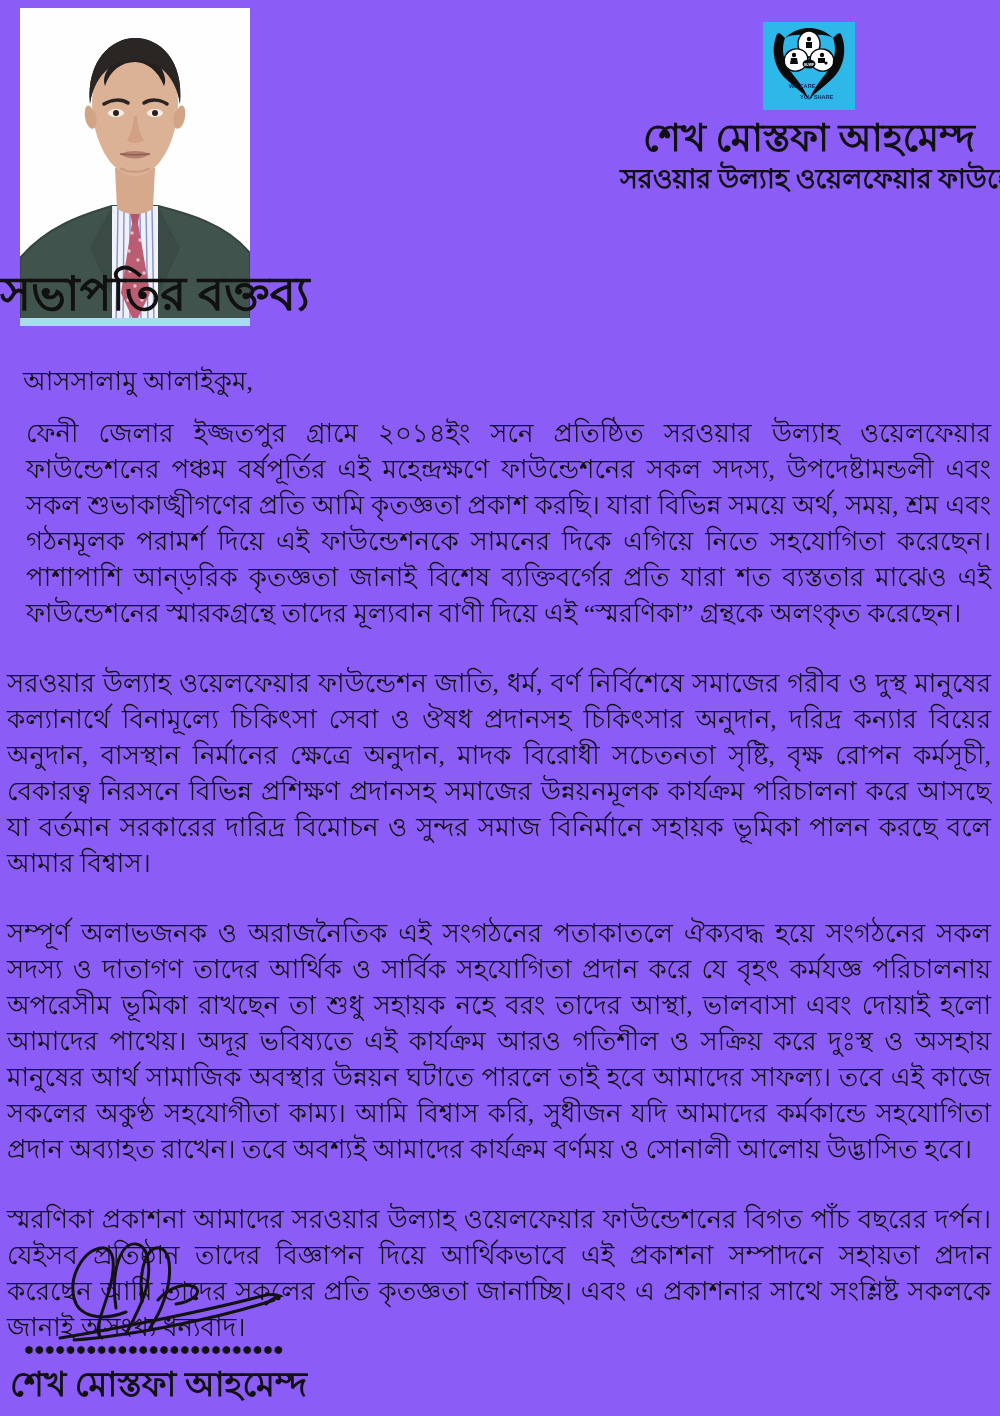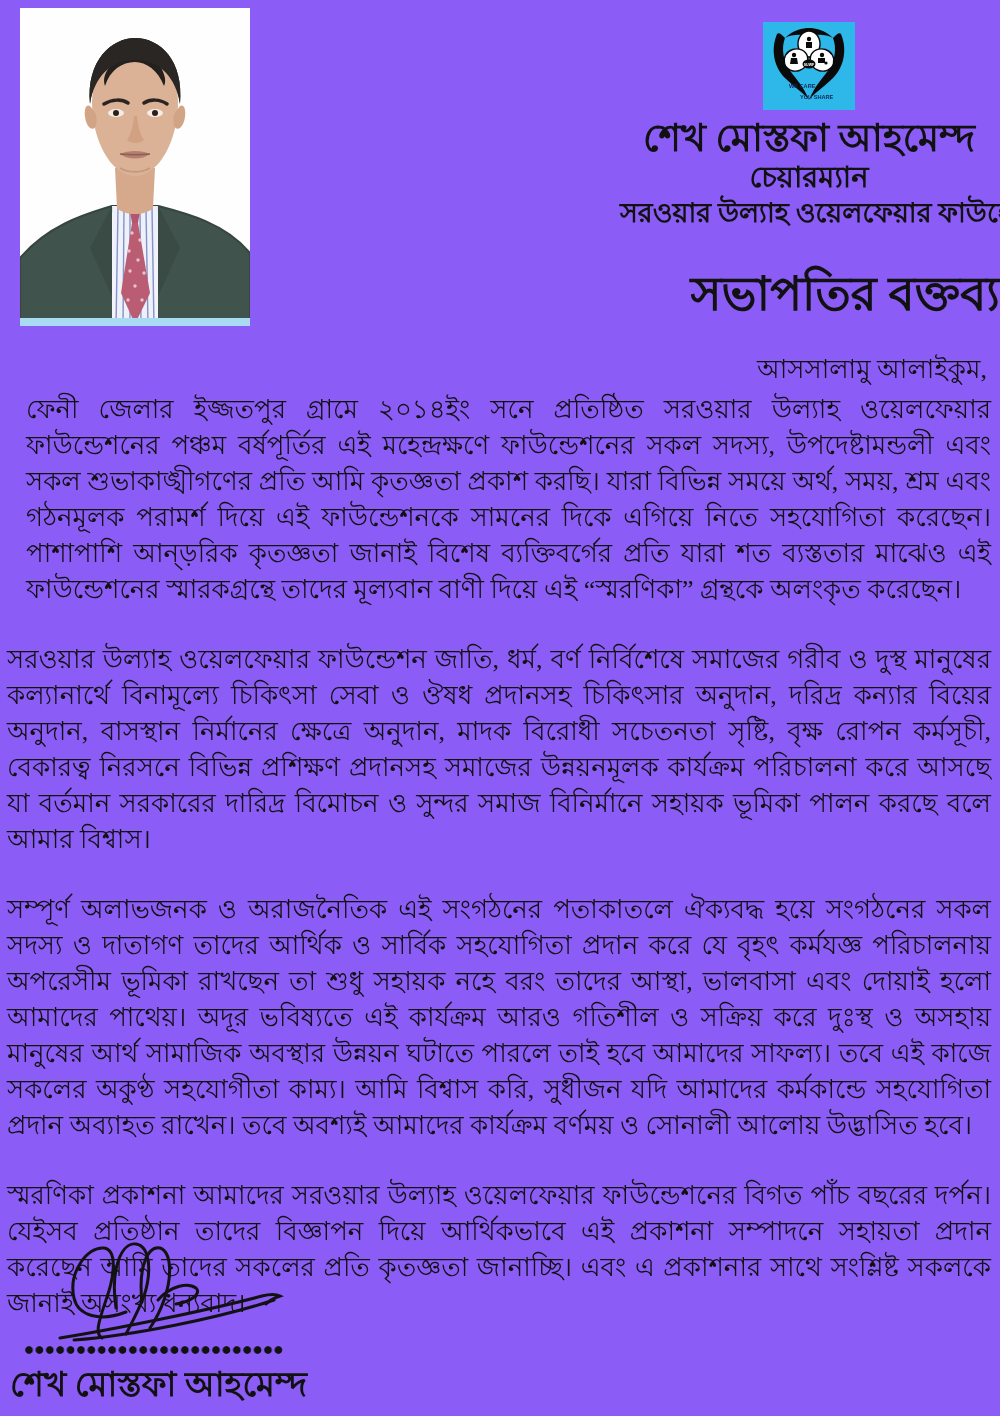--- a/index.html
+++ b/index.html
@@ -20,30 +20,30 @@
   .header-right{position:absolute;left:620px;top:22px;width:378px;text-align:center;}
   .logo-wrap{width:92px;height:88px;margin:0 auto;}
   .logo-wrap svg{display:block;width:100%;height:100%;}
   .chair-name{margin-top:8px;font-size:38px;font-weight:bold;line-height:1.1;white-space:nowrap;}
   .chair-desg{font-size:29px;font-weight:bold;line-height:1.1;margin-top:2px;}
   .chair-org{font-size:27px;font-weight:bold;line-height:1.15;margin-top:4px;white-space:nowrap;}
 
   
   .doc-title{
     position:absolute;left:0;top:258px;width:100%;
-    text-align:right;font-size:47px;font-weight:bold;margin:0;
+    text-align:left;font-size:47px;font-weight:bold;margin:0;
   }
 
   
   .body-text{
     position:absolute;left:7px;top:348px;width:984px;
     font-size:26px;line-height:36px;text-align:justify;
   }
   .body-text p{margin:0 0 34px 0;}
-  .body-text p.greeting{margin:4px;text-align:right;}
+  .body-text p.greeting{margin:16px;text-align:left;}
   .body-text p.first{margin-top:0;margin-left:19px;}
 
   
   .sig-svg{position:absolute;left:30px;top:1238px;width:300px;height:112px;}
   .sig-svg svg{display:block;width:100%;height:100%;}
   .dotted-line{
     position:absolute;left:24px;top:1344px;width:260px;height:13px;
     background-image:radial-gradient(circle at 5px 6px,#111 3.4px,transparent 4.2px);
     background-size:10.4px 13px;background-repeat:repeat-x;
   }
@@ -146,21 +146,20 @@
         </g>
 
         <ellipse cx="46" cy="42" rx="6.5" ry="4.5" fill="#0a0a0a"></ellipse>
         <text x="46" y="44" text-anchor="middle" font-size="3.6" fill="#ffffff" font-family="Liberation Sans, sans-serif" font-weight="bold">SUWF</text>
 
         <text x="26" y="66" font-size="5.6" font-weight="bold" font-family="Liberation Sans, sans-serif" fill="#13275a">WE CARE</text>
         <text x="37" y="77" font-size="5.6" font-weight="bold" font-family="Liberation Sans, sans-serif" fill="#13275a">YOU SHARE</text>
       </svg>
     </div>
     <div class="chair-name">শেখ মোস্তফা আহমেম্দ</div>
-    <div class="chair-desg">চেয়ারম্যান</div>
     <div class="chair-org">সরওয়ার উল্যাহ ওয়েলফেয়ার ফাউন্ডেশন</div>
   </div>
 
   <h1 class="doc-title">সভাপতির বক্তব্য</h1>
 
   <div class="body-text">
     <p class="greeting">আসসালামু আলাইকুম,</p>
     <p class="first">ফেনী জেলার ইজ্জতপুর গ্রামে ২০১৪ইং সনে প্রতিষ্ঠিত সরওয়ার উল্যাহ ওয়েলফেয়ার ফাউন্ডেশনের পঞ্চম বর্ষপূর্তির এই মহেন্দ্রক্ষণে ফাউন্ডেশনের সকল সদস্য, উপদেষ্টামন্ডলী এবং সকল শুভাকাঙ্খীগণের প্রতি  আমি কৃতজ্ঞতা প্রকাশ করছি। যারা বিভিন্ন সময়ে অর্থ, সময়, শ্রম এবং গঠনমূলক পরামর্শ দিয়ে এই ফাউন্ডেশনকে সামনের দিকে এগিয়ে নিতে সহযোগিতা করেছেন। পাশাপাশি আন্ড়রিক কৃতজ্ঞতা জানাই বিশেষ ব্যক্তিবর্গের প্রতি যারা শত ব্যস্ততার মাঝেও এই ফাউন্ডেশনের স্মারকগ্রন্থে তাদের মূল্যবান বাণী দিয়ে এই “স্মরণিকা” গ্রন্থকে অলংকৃত করেছেন।</p>
     <p>সরওয়ার উল্যাহ ওয়েলফেয়ার ফাউন্ডেশন জাতি, ধর্ম, বর্ণ নির্বিশেষে সমাজের গরীব ও দুস্থ মানুষের কল্যানার্থে বিনামূল্যে চিকিৎসা সেবা ও ঔষধ প্রদানসহ চিকিৎসার অনুদান, দরিদ্র কন্যার বিয়ের অনুদান, বাসস্থান নির্মানের ক্ষেত্রে অনুদান, মাদক বিরোধী সচেতনতা সৃষ্টি, বৃক্ষ রোপন কর্মসূচী, বেকারত্ব নিরসনে বিভিন্ন প্রশিক্ষণ প্রদানসহ সমাজের উন্নয়নমূলক কার্যক্রম পরিচালনা করে আসছে যা বর্তমান সরকারের দারিদ্র বিমোচন ও সুন্দর সমাজ বিনির্মানে সহায়ক ভূমিকা পালন করছে বলে আমার বিশ্বাস।</p>
     <p>সম্পূর্ণ অলাভজনক ও অরাজনৈতিক এই সংগঠনের পতাকাতলে ঐক্যবদ্ধ হয়ে সংগঠনের সকল সদস্য ও দাতাগণ তাদের আর্থিক ও সার্বিক সহযোগিতা প্রদান করে যে বৃহৎ কর্মযজ্ঞ পরিচালনায় অপরেসীম ভূমিকা রাখছেন তা শুধু সহায়ক নহে বরং তাদের আস্থা, ভালবাসা এবং দোয়াই হলো আমাদের পাথেয়। অদূর ভবিষ্যতে এই কার্যক্রম আরও গতিশীল ও সক্রিয় করে দুঃস্থ ও অসহায় মানুষের আর্থ সামাজিক অবস্থার উন্নয়ন ঘটাতে পারলে তাই হবে আমাদের সাফল্য। তবে এই কাজে সকলের অকুণ্ঠ সহযোগীতা কাম্য। আমি বিশ্বাস করি, সুধীজন যদি আমাদের কর্মকান্ডে সহযোগিতা প্রদান অব্যাহত রাখেন। তবে অবশ্যই আমাদের কার্যক্রম বর্ণময় ও সোনালী আলোয় উদ্ভাসিত হবে।</p>

